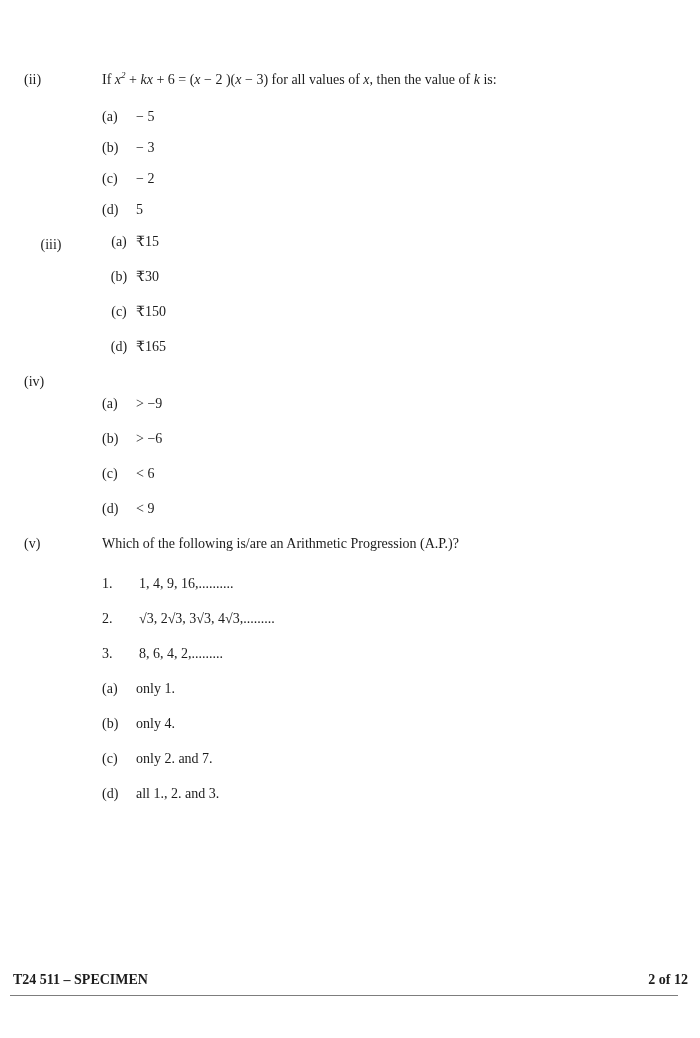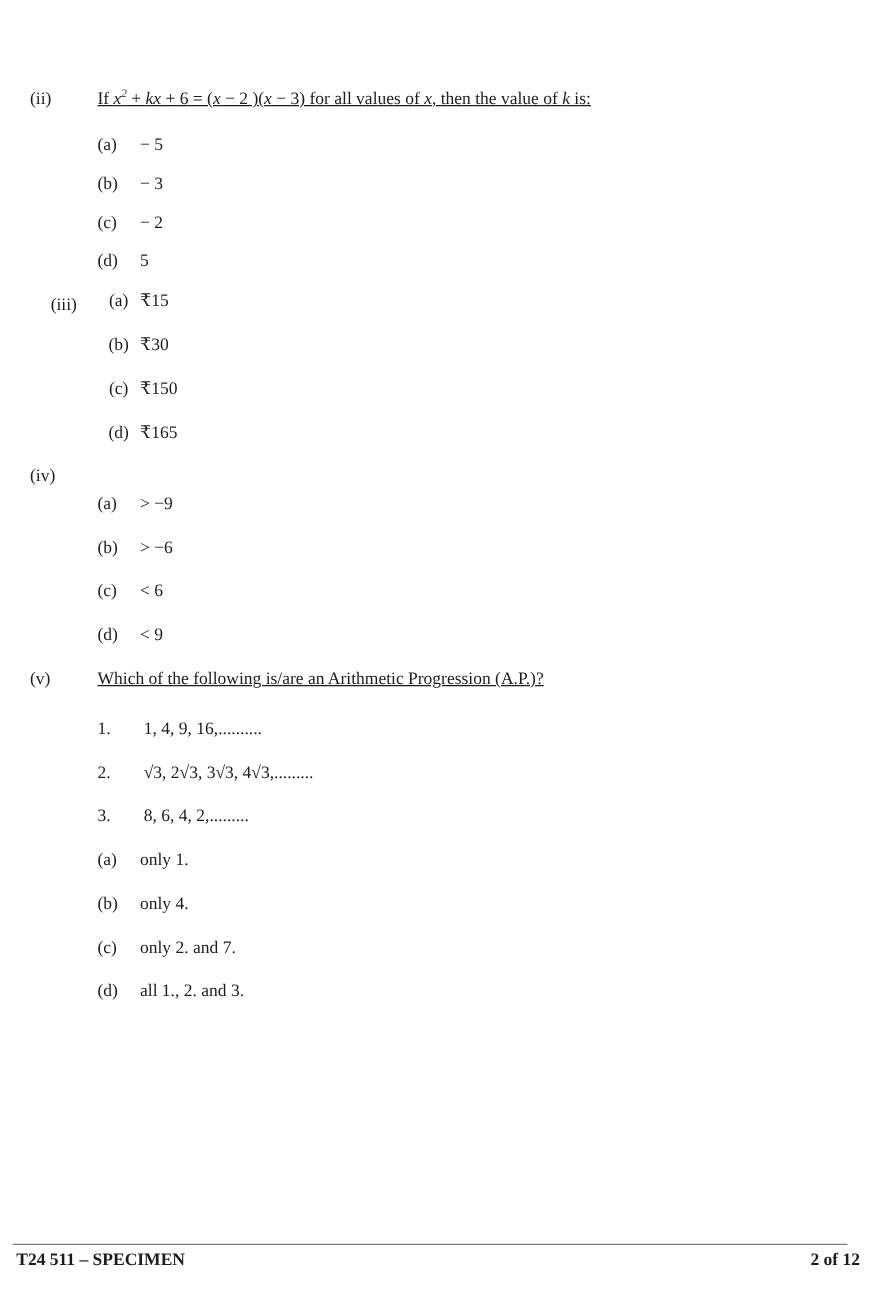--- a/index.html
+++ b/index.html
@@ -7,25 +7,25 @@
   body {
     background: #ffffff;
     font-family: "Liberation Serif", "DejaVu Serif", serif;
     font-size: 14px;
     color: #1c1c1c;
     position: relative;
     overflow: hidden;
   }
   .content { padding: 72px 20px 0 24px; }
 
-  .question { display: flex; align-items: flex-start; }
+  .question { display: flex; align-items: flex-start; gap: 24px; }
   .q-num { width: 54px; flex-shrink: 0; line-height: 16px; }
   .q-body { flex: 1; min-width: 0; }
 
-  .stem { line-height: 16px; white-space: nowrap; text-decoration: underline; }
+  .stem { line-height: 16px; white-space: nowrap; }
   .stem .it { font-style: italic; }
   .stem sup { font-size: 9px; line-height: 0; }
   .stem-line { line-height: 32px; white-space: nowrap; }
 
   .opts { margin-top: 21px; }
   .opt { display: flex; height: 16px; line-height: 16px; margin-bottom: 19px; white-space: nowrap; }
   .opt-label { width: 34px; flex-shrink: 0; }
 
   #q2 .opt { margin-bottom: 15px; }
   #q3 { margin-top: 4px; text-align: center; }
@@ -37,21 +37,21 @@
   .item { display: flex; height: 16px; line-height: 16px; margin-bottom: 19px; white-space: nowrap; }
   .item-label { width: 37px; flex-shrink: 0; }
 
   .footer-rule {
     position: absolute;
     left: 10px; right: 22px; top: 995px;
     border-top: 1px solid #7d7d7d;
   }
   .footer-text {
     position: absolute;
-    left: 13px; right: 12px; top: 1001px;
+    left: 13px; right: 12px; top: 972px;
     display: flex; justify-content: space-between;
     font-weight: bold;
   }
 </style>
 </head>
 <body>
 
 <div class="content">
 
   <section class="question" id="q2">

